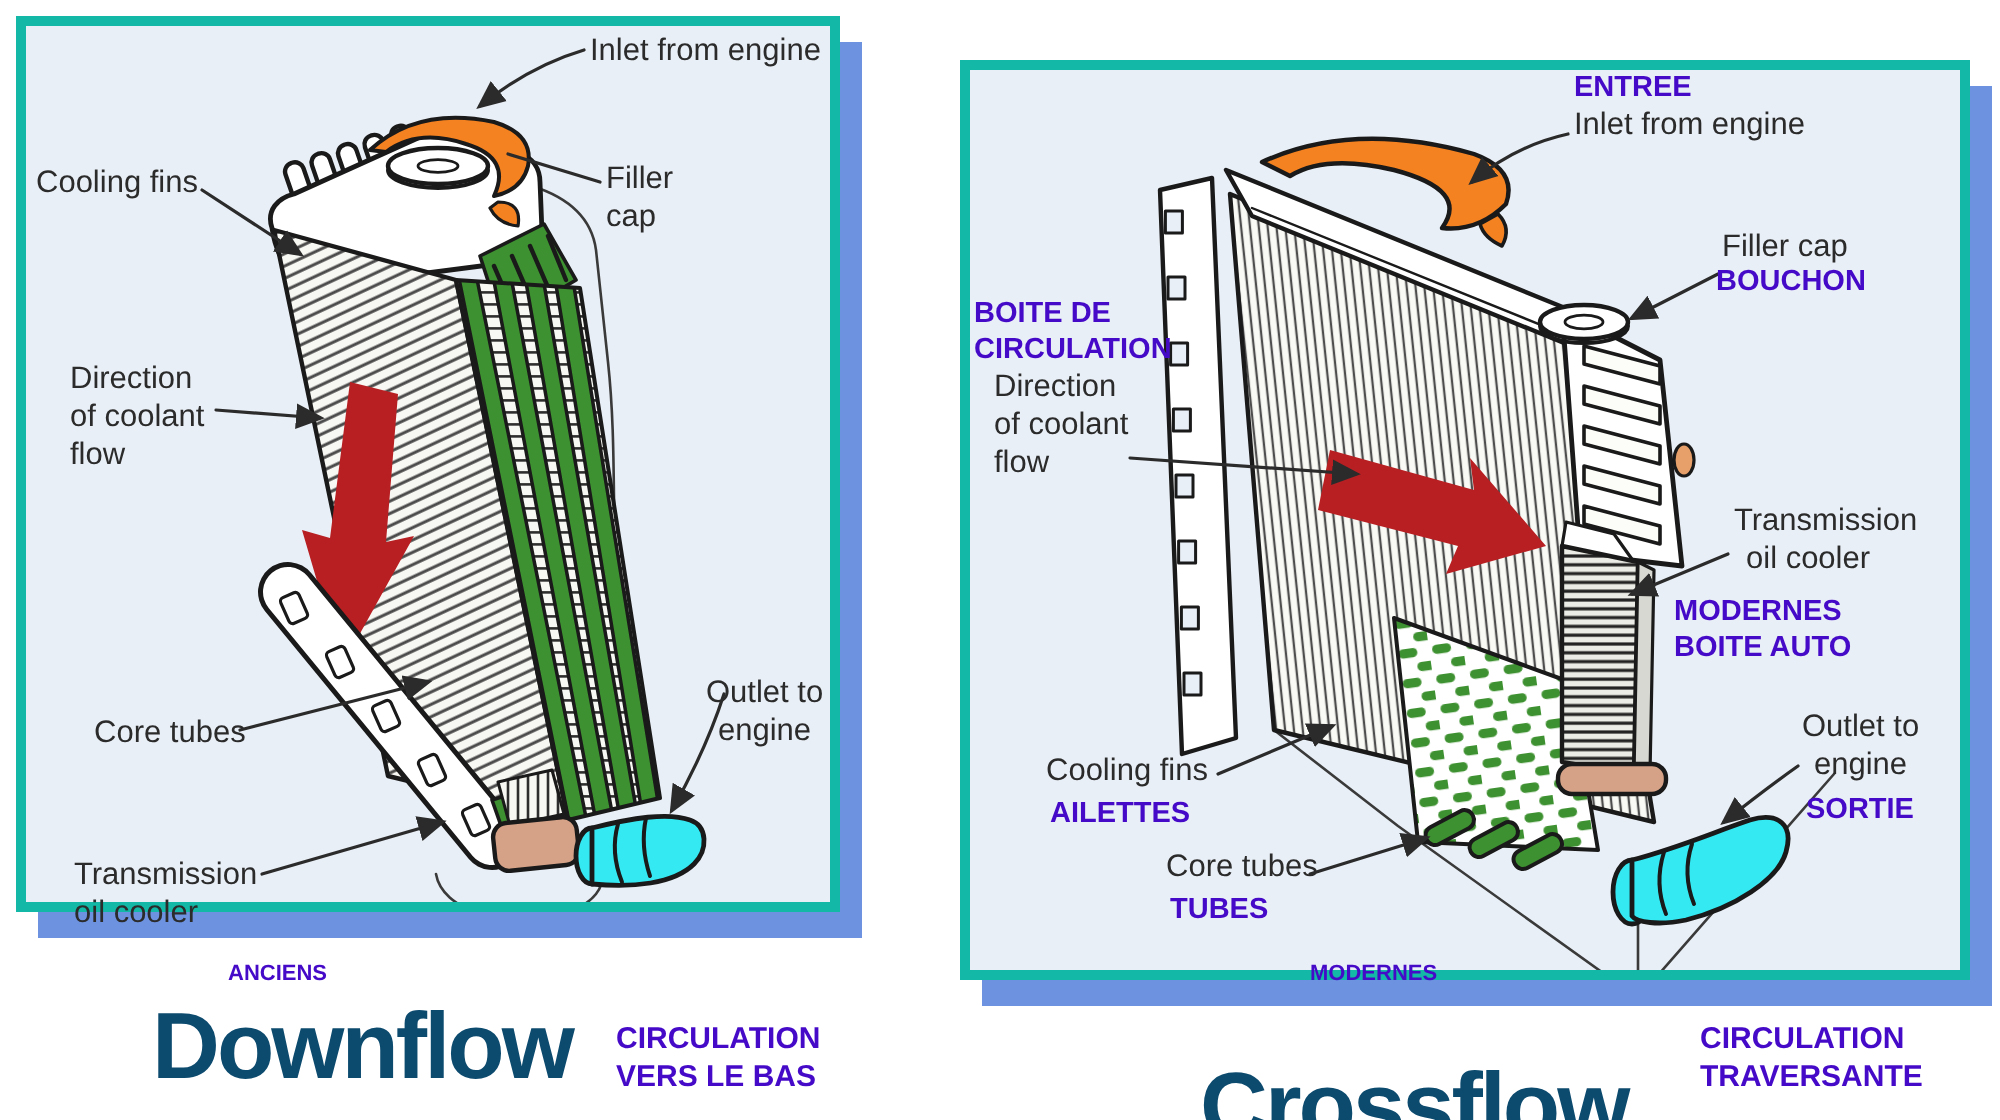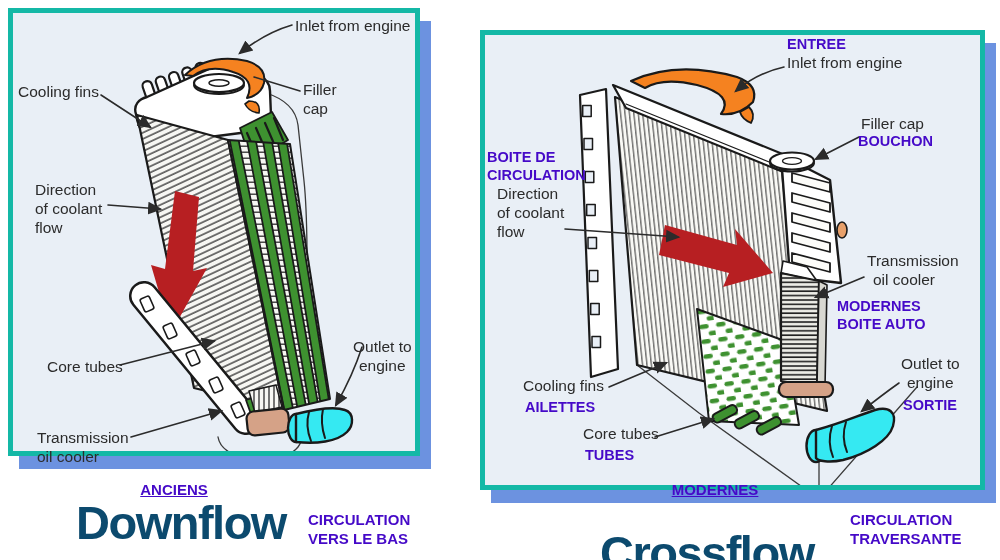--- a/index.html
+++ b/index.html
@@ -4,22 +4,22 @@
 <style>
   html,body{margin:0;padding:0;width:1000px;height:560px;background:#ffffff;
     font-family:"Liberation Sans",sans-serif;position:relative;overflow:hidden;}
   .panel{position:absolute;background:#E9EFF6;border:5px solid #14b8a6;
     box-shadow:11px 13px 0 0 #6C92E0;}
   #panel-downflow{left:8px;top:8px;width:402px;height:438px;}
   #panel-crossflow{left:480px;top:6px;width:495px;height:450px;margin-top:24px;}
   .panel svg{position:absolute;left:0;top:0;}
   .lbl{position:absolute;font-size:15.5px;line-height:1.22;color:#2b2b2b;white-space:nowrap;}
   .fr{position:absolute;font-size:14.5px;line-height:1.22;font-weight:bold;color:#4509C8;white-space:nowrap;}
-  .caption-tag{position:absolute;font-size:15px;font-weight:bold;color:#4509C8;
-    text-decoration:underline;text-align:center;width:120px;white-space:nowrap;}
+  .caption-tag{position:absolute;font-size:11px;font-weight:bold;color:#4509C8;
+    width:120px;white-space:nowrap;}
   .big-title{position:absolute;font-size:47px;font-weight:bold;color:#0c4a6e;
     letter-spacing:-1.5px;line-height:1.05;white-space:nowrap;}
   .caption-sub{position:absolute;font-size:15px;line-height:1.25;font-weight:bold;
     color:#4509C8;white-space:nowrap;}
   .ind{margin-left:6px;}
 </style>
 </head>
 <body>
 
 <div id="panel-downflow" class="panel">

